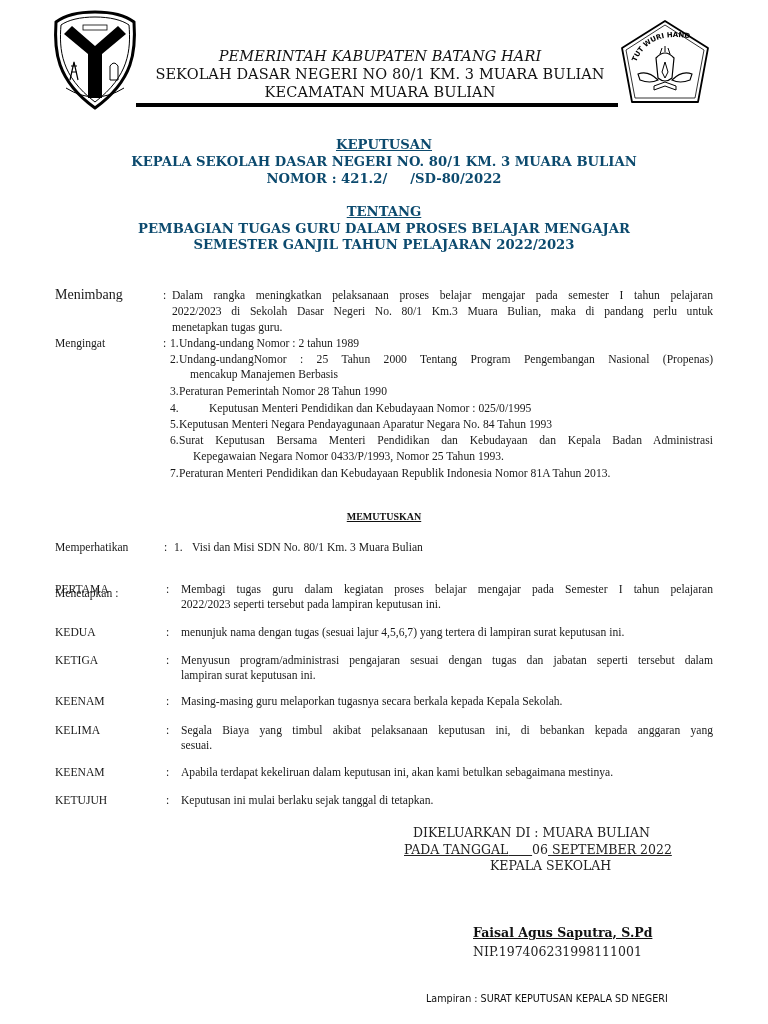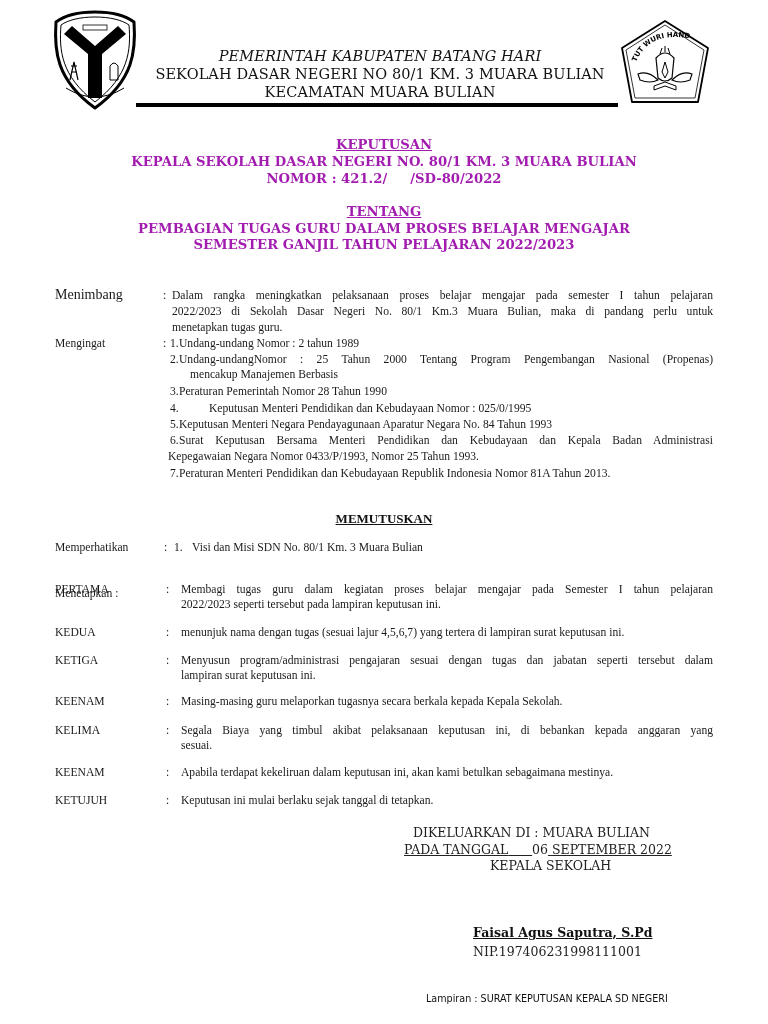--- a/index.html
+++ b/index.html
@@ -1,20 +1,20 @@
 <!DOCTYPE html>
 <html><head>
 <meta charset="utf-8">
 <style>
   html, body { margin: 0; padding: 0; background: #ffffff; }
   body { width: 768px; height: 1024px; position: relative; overflow: hidden; color: #111; font-family: "Liberation Serif", "DejaVu Serif", serif; }
   .abs { position: absolute; }
   .hdr-line { position: absolute; font-family: "DejaVu Serif", serif; font-size: 14.5px; letter-spacing: 0.1px; text-align: center; left: 150px; width: 460px; color:#111; line-height: 17px; white-space: nowrap; }
   .rule { position: absolute; left: 136px; top: 103px; width: 482px; height: 4px; background: #000; }
-  .title { position: absolute; left: 100px; width: 568px; text-align: center; font-family: "DejaVu Serif", serif; font-weight: bold; font-size: 13.2px; line-height: 17px; white-space: nowrap; color:#a21caf; }
+  .title { position: absolute; left: 100px; width: 568px; text-align: center; font-family: "DejaVu Serif", serif; font-weight: bold; font-size: 13.2px; line-height: 17px; white-space: nowrap; color:#0c4a6e; }
   .u { text-decoration: underline; }
   .txt { font-family: "Liberation Serif", serif; font-size: 11.6px; line-height: 16px; color: #1a1a1a; }
   .lbl { position: absolute; left: 55px; font-family: "Liberation Serif", serif; font-size: 11.6px; color:#1a1a1a; line-height: 16px; white-space: nowrap; }
   .lbl-big { font-size: 14px; text-align: center; }
   .colon { position: absolute; font-family: "Liberation Serif", serif; font-size: 11.6px; color:#1a1a1a; line-height:16px; }
   .para { position: absolute; text-align: justify; text-align-last: left; }
   .justify-all { text-align-last: justify; }
   .li { position: absolute; white-space: nowrap; }
   .sig { position: absolute; font-family: "DejaVu Serif", serif; font-size: 12.5px; line-height: 17px; color:#222; white-space: nowrap; }
   .foot { position: absolute; left: 426px; top: 993px; font-family: "DejaVu Sans", sans-serif; font-size: 9.6px; color:#111; white-space: nowrap; }
@@ -85,26 +85,26 @@
 <div class="li txt" style="left:179px; top:384px;">Peraturan Pemerintah Nomor 28 Tahun 1990</div>
 
 <div class="li txt" style="left:170px; top:401px;">4.</div>
 <div class="li txt" style="left:176px; top:401px;margin-left:33px;">Keputusan Menteri Pendidikan dan Kebudayaan Nomor : 025/0/1995</div>
 
 <div class="li txt" style="left:170px; top:417px;">5.</div>
 <div class="li txt" style="left:179px; top:417px;">Keputusan Menteri Negara Pendayagunaan Aparatur Negara No. 84 Tahun 1993</div>
 
 <div class="li txt" style="left:170px; top:433px;">6.</div>
 <div class="para txt justify-all" style="left:179px; top:433px; width:534px;">Surat Keputusan Bersama Menteri Pendidikan dan Kebudayaan dan Kepala Badan Administrasi</div>
-<div class="li txt" style="left:168px; top:449px;">Kepegawaian Negara Nomor 0433/P/1993, Nomor 25 Tahun 1993.</div>
+<div class="li txt" style="left:193px; top:449px;">Kepegawaian Negara Nomor 0433/P/1993, Nomor 25 Tahun 1993.</div>
 
 <div class="li txt" style="left:170px; top:466px;">7.</div>
 <div class="li txt" style="left:179px; top:466px;">Peraturan Menteri Pendidikan dan Kebudayaan Republik Indonesia Nomor 81A Tahun 2013.</div>
 
-<div class="abs" style="left:0; width:768px; top:511px; text-align:center; font-family:'Liberation Serif',serif; font-weight:bold; font-size:13px; color:#111;">
+<div class="abs" style="left:0; width:768px; top:511px; text-align:center; font-family:'Liberation Serif',serif; font-weight:bold; font-size:10px; color:#111;">
   <span class="u">MEMUTUSKAN</span>
 </div>
 
 <div class="lbl" style="top:540px;">Memperhatikan</div>
 <div class="colon" style="left:164px; top:540px;">:</div>
 <div class="li txt" style="left:174px; top:540px;">1.</div>
 <div class="li txt" style="left:192px; top:540px;">Visi dan Misi SDN No. 80/1 Km. 3 Muara Bulian</div>
 
 <div class="lbl" style="top:586px;">Menetapkan :</div>
 

